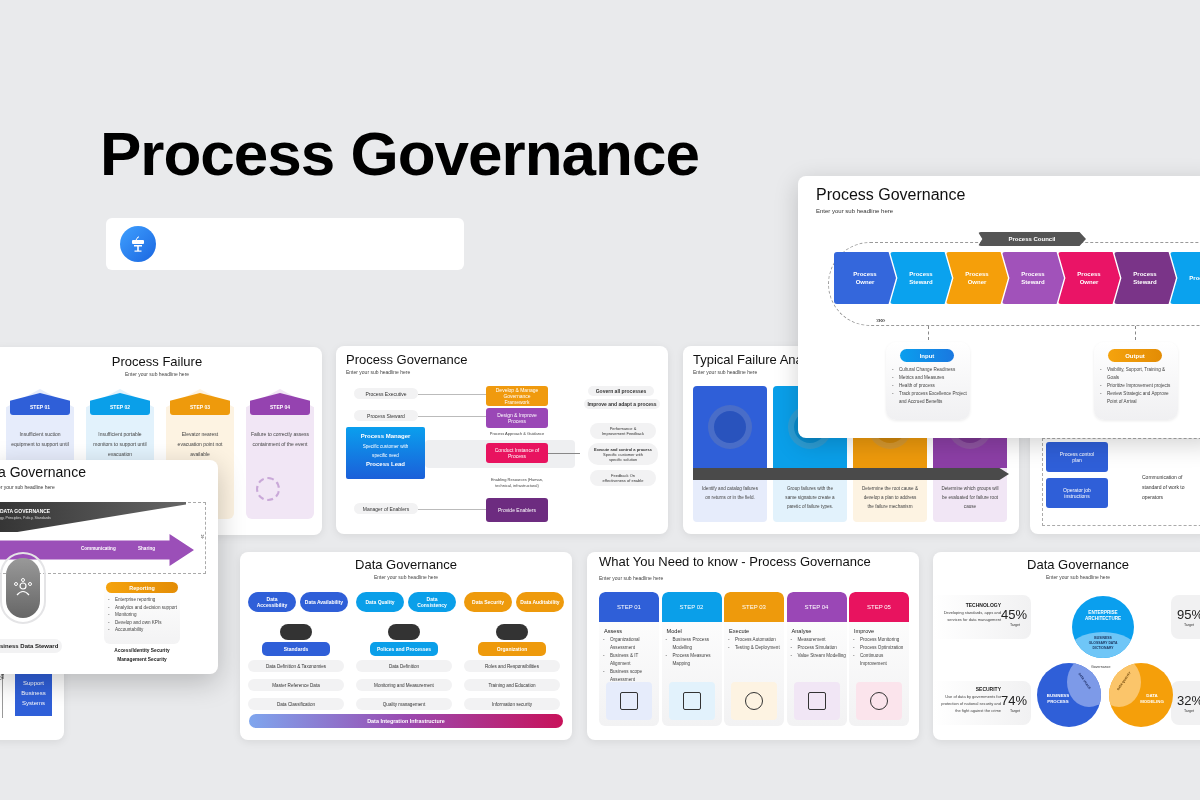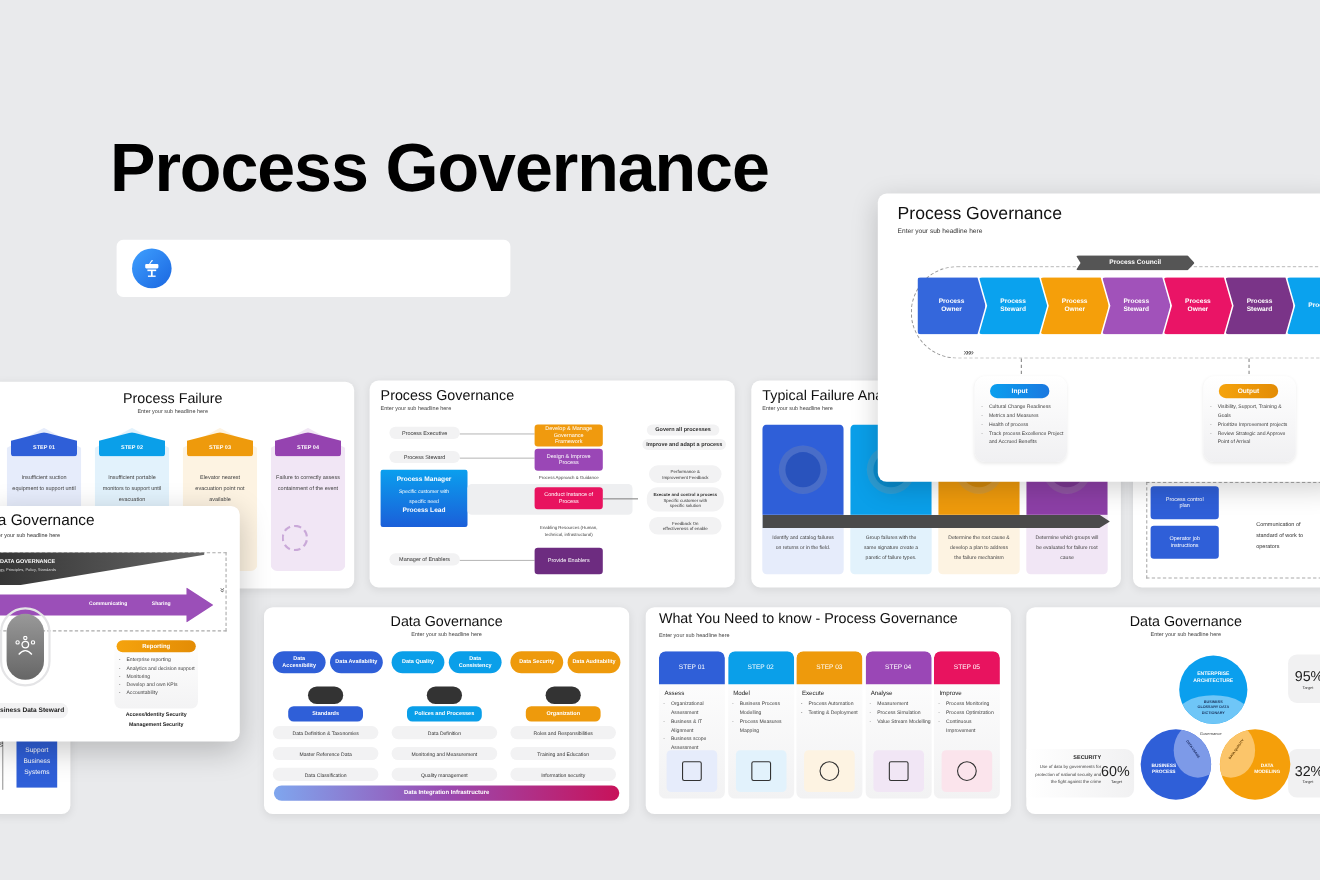--- a/index.html
+++ b/index.html
@@ -337,24 +337,30 @@
            <div style="width:18px;height:18px;border:1.5px solid #333;border-radius:50%"></div>
          </div>
        </div>
     </div>
 </div>
 
 <div class="slide" style="left:933px;top:552px;width:280px;height:188px;">
   <div class="abs center st" style="left:50px;width:190px;top:5px">Data Governance</div>
   <div class="abs center sub" style="left:50px;width:190px;top:20px">Enter your sub headline here</div>
 
+  <div class="abs" style="left:0;top:43px;width:98px;height:44px;background:linear-gradient(90deg,#fff,#f1f1f2);border-radius:0 8px 8px 0">
+    <div class="abs" style="right:30px;top:7px;font-size:5px;font-weight:bold;color:#222">TECHNOLOGY</div>
+    <div class="abs" style="right:30px;top:14px;width:58px;font-size:4px;line-height:7px;text-align:right;color:#444">Developing standards, apps and services for data management</div>
+    <div class="abs" style="right:4px;top:12px;font-size:13px;color:#222">45%</div>
+    <div class="abs" style="right:11px;top:28px;font-size:3.6px;color:#333">Target</div>
+  </div>
   <div class="abs" style="left:0;top:129px;width:98px;height:44px;background:linear-gradient(90deg,#fff,#f1f1f2);border-radius:0 8px 8px 0">
     <div class="abs" style="right:30px;top:5px;font-size:5px;font-weight:bold;color:#222">SECURITY</div>
     <div class="abs" style="right:30px;top:12px;width:66px;font-size:4px;line-height:7px;text-align:right;color:#444">Use of data by governments for protection of national security and the fight against the crime</div>
-    <div class="abs" style="right:4px;top:12px;font-size:13px;color:#222">60%</div>
+    <div class="abs" style="right:4px;top:12px;font-size:13px;color:#222">74%</div>
     <div class="abs" style="right:11px;top:28px;font-size:3.6px;color:#333">Target</div>
   </div>
 
   <div class="abs" style="left:238px;top:43px;width:50px;height:44px;background:#f1f1f2;border-radius:8px 0 0 8px">
     <div class="abs" style="left:6px;top:12px;font-size:13px;color:#222">95%</div>
     <div class="abs" style="left:13px;top:28px;font-size:3.6px;color:#333">Target</div>
   </div>
   <div class="abs" style="left:238px;top:129px;width:50px;height:44px;background:#f1f1f2;border-radius:8px 0 0 8px">
     <div class="abs" style="left:6px;top:12px;font-size:13px;color:#222">32%</div>
     <div class="abs" style="left:13px;top:28px;font-size:3.6px;color:#333">Target</div>

